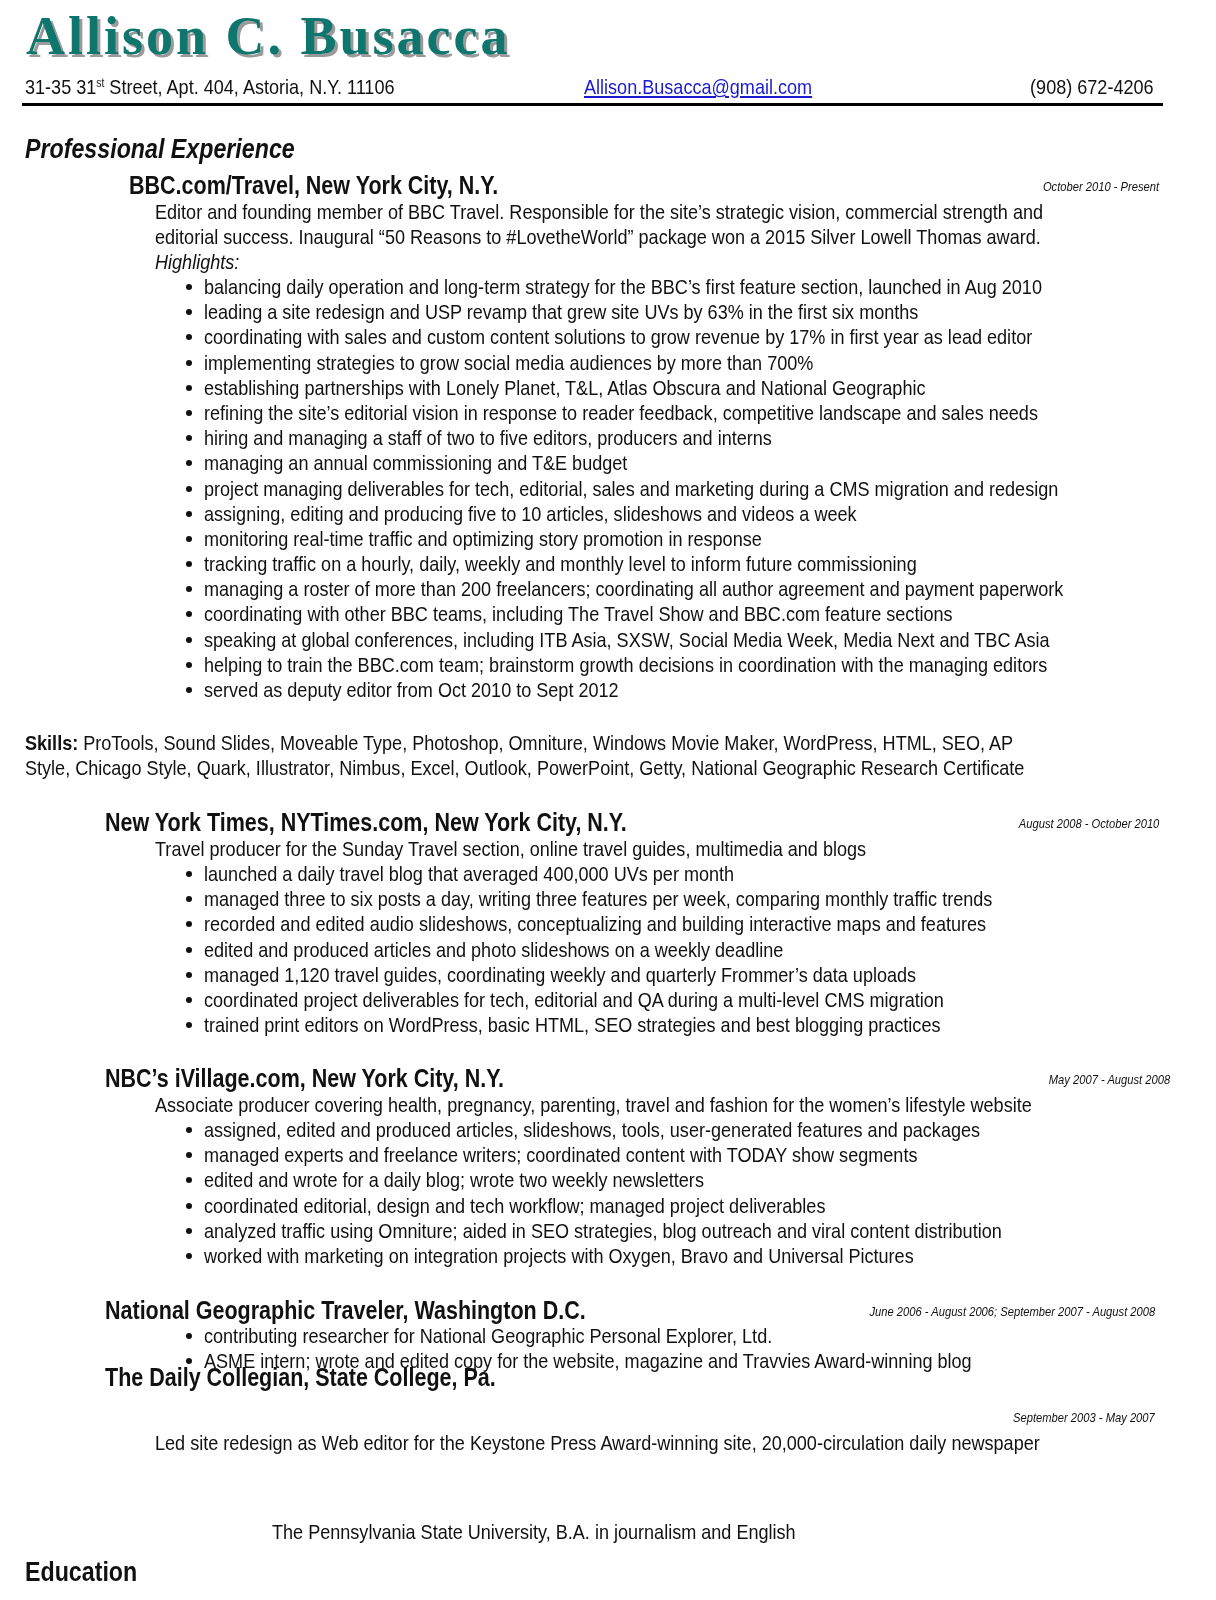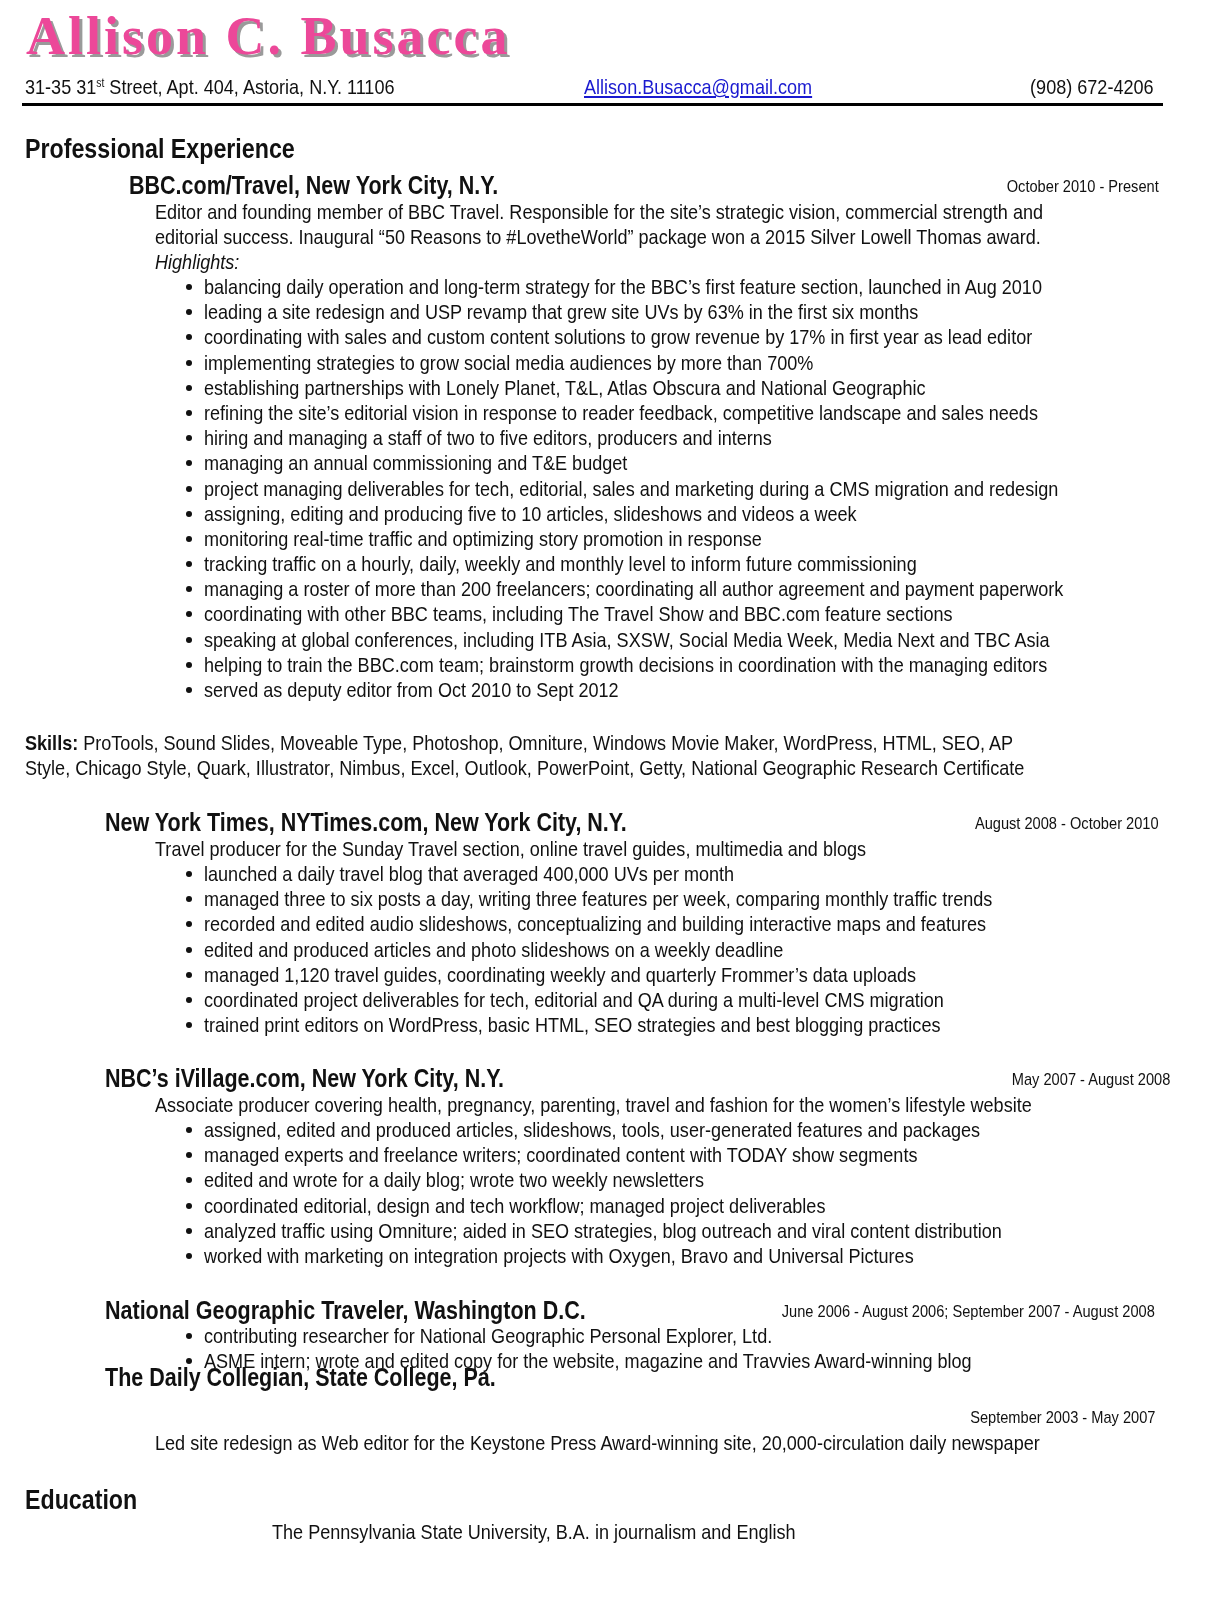--- a/index.html
+++ b/index.html
@@ -1,28 +1,28 @@
 <!DOCTYPE html>
 <html><head>
 <meta charset="utf-8">
 <style>
   html, body { margin:0; padding:0; background:#ffffff; }
   body { width:1216px; height:1600px; position:relative; overflow:hidden; font-family:"Liberation Sans", sans-serif; color:#111; }
   .abs { position:absolute; white-space:nowrap; }
   .narrow { transform-origin:left top; transform:scaleX(0.86); display:inline-block; }
   .narrow-r { transform-origin:right top; transform:scaleX(0.86); display:inline-block; }
-  .name { left:26px; top:4px; font-family:"Liberation Serif", serif; font-weight:bold; font-size:54px; letter-spacing:3px; color:#ec4899;
+  .name { left:26px; top:4px; font-family:"Liberation Serif", serif; font-weight:bold; font-size:54px; letter-spacing:3px; color:#0f766e;
           text-shadow:3px 3px 0 #9a9a9a; line-height:64px; }
   .contact { top:74px; font-size:21px; line-height:26px; color:#111; }
   .contact sup { font-size:12px; vertical-align:7px; line-height:0;text-align:center; }
   .email { color:#1a1ad0; text-decoration:underline; }
   .rule { position:absolute; left:22px; top:103px; width:1141px; height:3px; background:#000; }
   .section-title { left:25px; font-size:27px; font-weight:bold; line-height:32px; }
   .job-title { left:105px; font-size:25px; font-weight:bold; line-height:30px; }
-  .job-date { right:57px; font-size:17px; line-height:26px;text-align:center; }
+  .job-date { right:57px; font-size:13px; font-style:italic; line-height:26px;text-align:center; }
   .desc { left:155px; font-size:21px; line-height:25px; }
   .hl { left:155px; font-size:21px; font-style:italic; line-height:25px; }
   .bullets { position:absolute; left:186px; margin:0; padding:0; list-style:none; }
   .bullets li { position:relative; height:25.2px; line-height:25px; font-size:21px; white-space:nowrap; }
   .bullets li .dot { position:absolute; left:0; top:10px; width:6px; height:6px; border-radius:50%; background:#111; }
   .bullets li .txt { position:absolute; left:18px; top:0; }
   .skills { left:25px; font-size:21px; line-height:26px; }
   .skills b { font-weight:bold; }
   .edu { left:272px; font-size:21px; line-height:26px; }
 </style>
@@ -35,21 +35,21 @@
   <span class="narrow"><span>31-35 31</span><sup>st</sup><span> Street, Apt. 404, Astoria, N.Y. 11106</span></span>
 </div>
 <div class="abs contact" style="left:584px;">
   <span class="narrow"><a class="email">Allison.Busacca@gmail.com</a></span>
 </div>
 <div class="abs contact" style="right:62px;">
   <span class="narrow-r">(908) 672-4206</span>
 </div>
 <div class="rule"></div>
 
-<div class="abs section-title" style="top:133px;">
+<div class="abs section-title" style="top:133px;font-style:italic;">
   <span class="narrow">Professional Experience</span>
 </div>
 
 <div class="abs job-title" style="top:170px;margin-left:24px;">
   <span class="narrow">BBC.com/Travel, New York City, N.Y.</span>
 </div>
 <div class="abs job-date" style="top:174px;">
   <span class="narrow-r">October 2010 - Present</span>
 </div>
 <div class="abs desc" style="top:199px;"><span class="narrow">Editor and founding member of BBC Travel. Responsible for the site’s strategic vision, commercial strength and</span></div>
@@ -224,18 +224,18 @@
 </ul>
 
 <div class="abs job-title" style="top:1362px;">
   <span class="narrow">The Daily Collegian, State College, Pa.</span>
 </div>
 <div class="abs job-date" style="top:1405px; right:61px;">
   <span class="narrow-r">September 2003 - May 2007</span>
 </div>
 <div class="abs desc" style="top:1430px;"><span class="narrow">Led site redesign as Web editor for the Keystone Press Award-winning site, 20,000-circulation daily newspaper</span></div>
 
-<div class="abs section-title" style="top:1484px;">
+<div class="abs section-title" style="top:1556px;">
   <span class="narrow">Education</span>
 </div>
 <div class="abs edu" style="top:1519px;">
   <span class="narrow">The Pennsylvania State University, B.A. in journalism and English</span>
 </div>
 
 </body></html>

